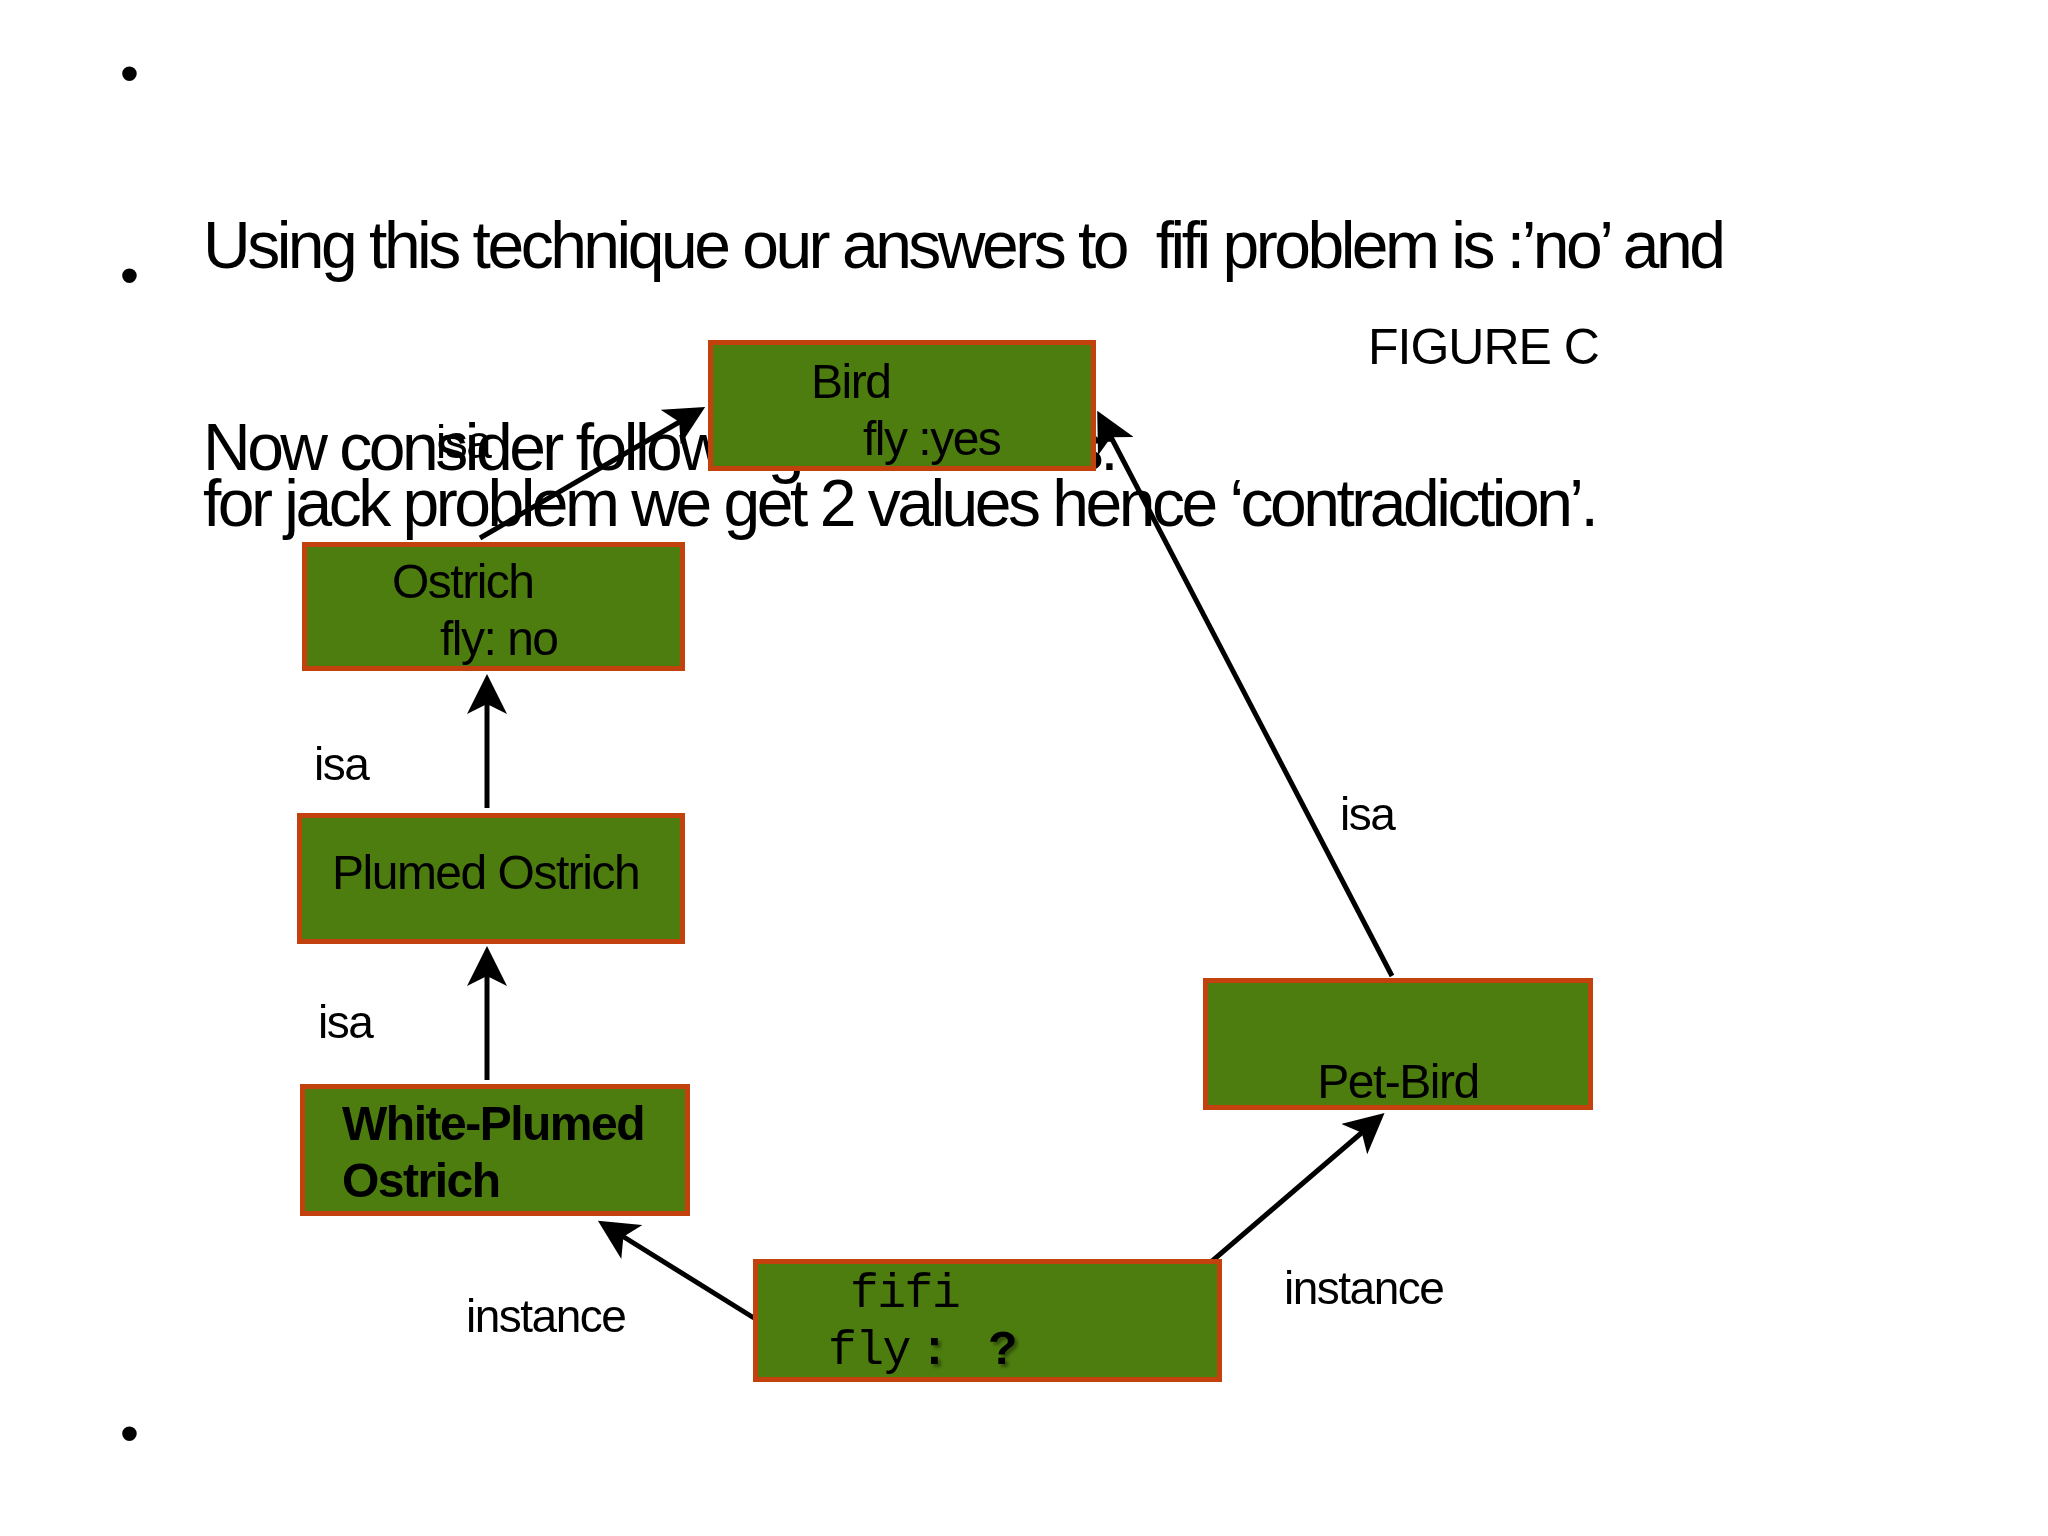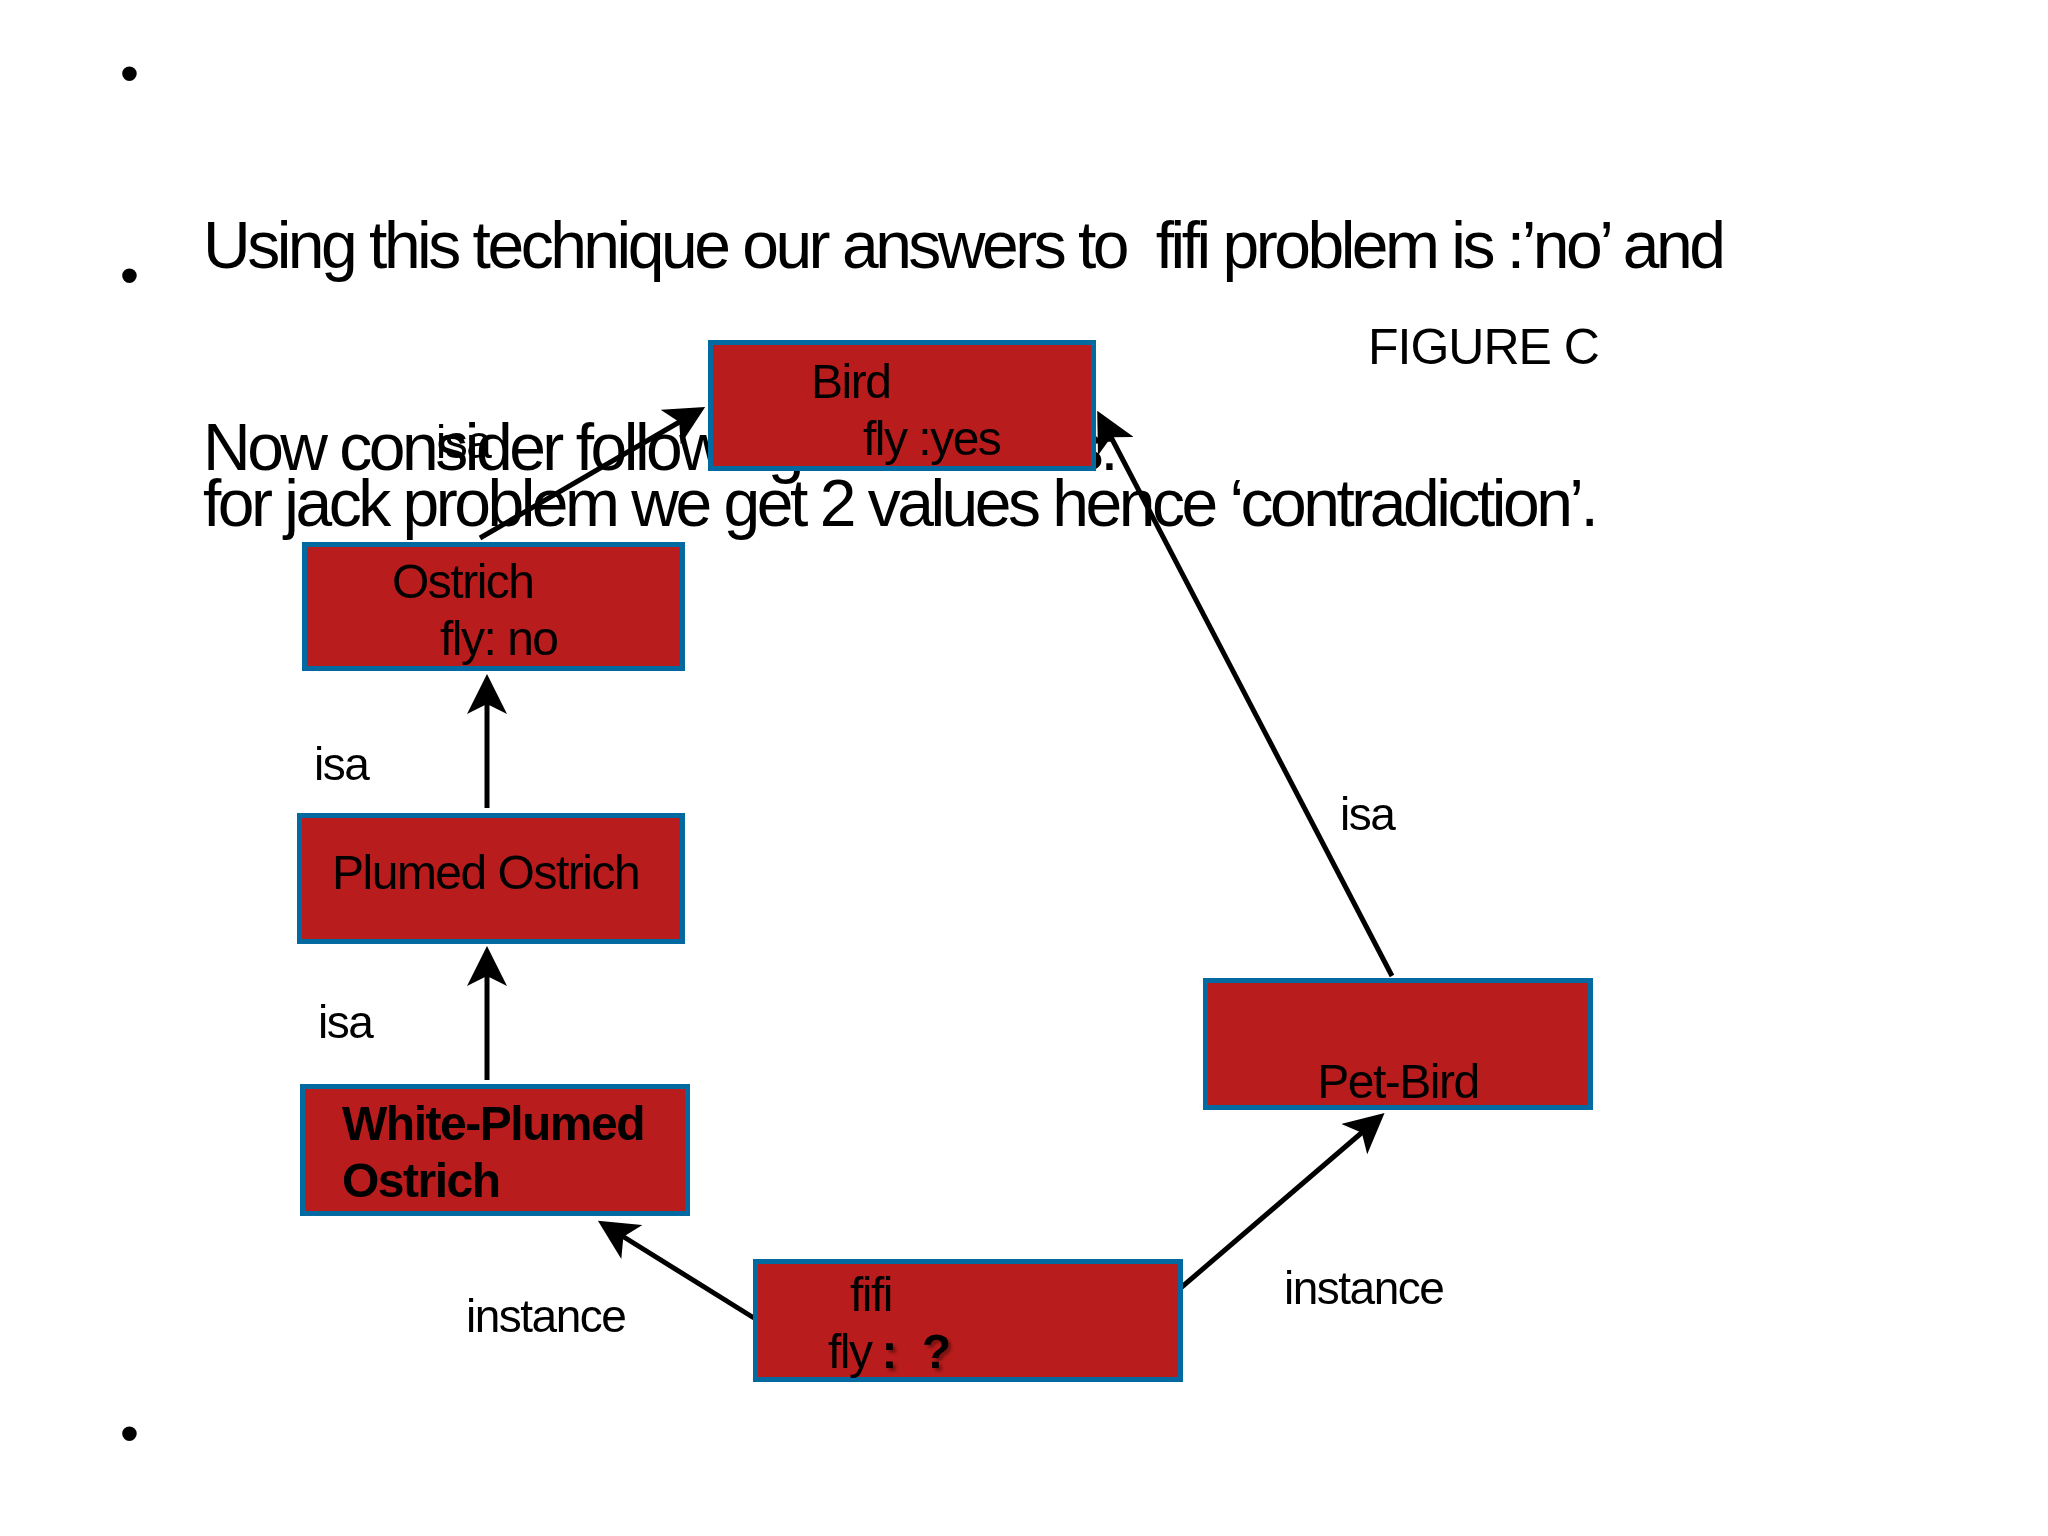--- a/index.html
+++ b/index.html
@@ -25,36 +25,36 @@
   .b2{top:232px;}
   .b3{top:1390px;}
   
   .figure-caption{
     position:absolute;left:1368px;top:318px;
     font-size:50px;letter-spacing:-1px;
   }
   
   .node{
     position:absolute;box-sizing:border-box;
-    border:5px solid #0369a1;background:#b91c1c;
+    border:5px solid #c2410c;background:#4d7c0f;
     font-size:48px;line-height:57px;letter-spacing:-1.5px;
   }
   .node .nline{white-space:pre;}
   .node-bird{left:708px;top:340px;width:388px;height:131px;padding-top:8px;}
   .node-bird .l1{padding-left:98px;}
   .node-bird .l2{padding-left:150px;}
   .node-ostrich{left:302px;top:542px;width:383px;height:129px;padding-top:6px;}
   .node-ostrich .l1{padding-left:85px;}
   .node-ostrich .l2{padding-left:133px;}
   .node-plumed{left:297px;top:813px;width:388px;height:131px;padding-top:26px;}
   .node-plumed .l1{padding-left:30px;}
   .node-white{left:300px;top:1084px;width:390px;height:132px;padding-top:6px;font-weight:bold;}
   .node-white .l1,.node-white .l2{padding-left:37px;}
   .node-pet{left:1203px;top:978px;width:390px;height:132px;padding-top:70px;text-align:center;}
-  .node-fifi{left:753px;top:1259px;width:430px;height:123px;padding-top:2px;}
+  .node-fifi{left:753px;top:1259px;width:469px;height:123px;padding-top:2px;font-family:Liberation Mono, monospace;}
   .node-fifi .l1{padding-left:92px;}
   .node-fifi .l2{padding-left:70px;}
   .node-fifi .attr-bold{
     font-weight:bold;margin-left:10px;word-spacing:14px;
     text-shadow:3px 3px 3px rgba(0,0,0,0.35);
   }
   
   .edge-label{
     position:absolute;font-size:46px;letter-spacing:-1.5px;line-height:56px;
   }

